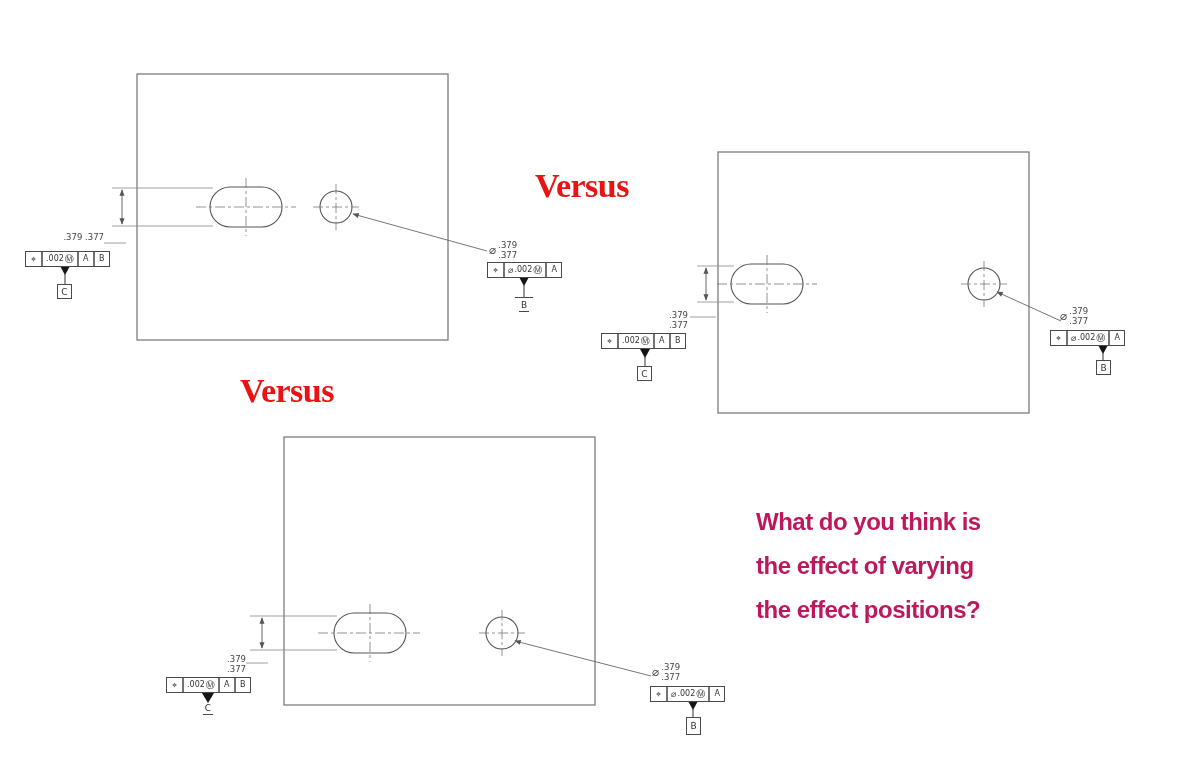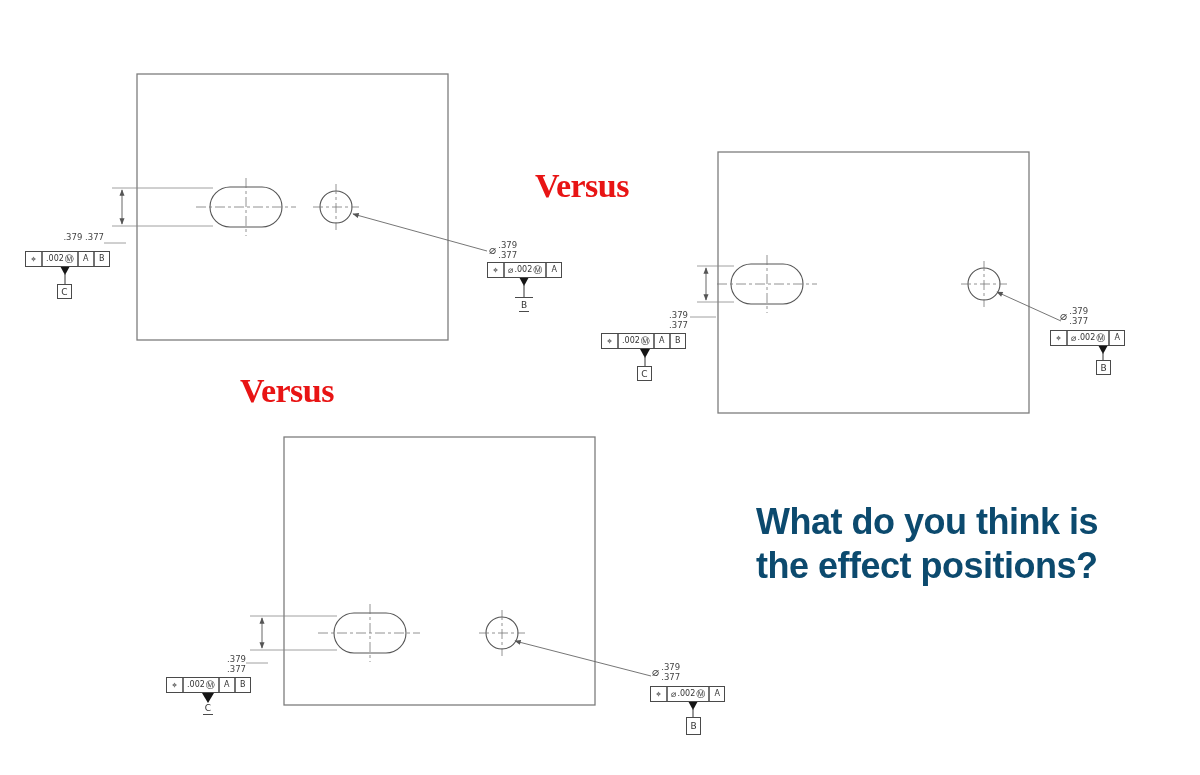--- a/index.html
+++ b/index.html
@@ -34,21 +34,21 @@
        align-items:center;justify-content:center;font-size:9px;color:#333;background:#fff;}
   .datum-line{position:absolute;width:18px;border-top:1px solid #4a4a4a;padding-top:2px;
        display:flex;justify-content:center;font-size:9px;color:#333;}
   .datum-line .letter{border-bottom:1px solid #4a4a4a;padding:0 2px 1px;}
   .datum-underline{position:absolute;width:18px;display:flex;justify-content:center;font-size:9px;color:#333;}
   .datum-underline .letter{border-bottom:1px solid #4a4a4a;padding:0 2px 1px;}
 
   .versus{position:absolute;font-family:Liberation Serif, serif;font-weight:bold;
        font-size:34px;color:#e81414;letter-spacing:-0.5px;margin-top:7px;}
   .question{position:absolute;font-family:"Liberation Sans",sans-serif;font-weight:bold;
-       font-size:36px;color:#0c4a6e;line-height:44px;letter-spacing:-0.5px;}
+       font-size:24px;color:#be185d;line-height:44px;letter-spacing:-0.5px;}
 </style>
 </head>
 <body>
 
 <div id="stage">
 
   <svg width="1200" height="775" viewBox="0 0 1200 775">
     <defs>
       <marker id="arw" viewBox="0 0 10 10" refX="9" refY="5" markerWidth="9" markerHeight="7" orient="auto-start-reverse">
         <path d="M0,1 L10,5 L0,9 z" fill="#555"></path>
@@ -213,16 +213,17 @@
       </span>
     <span class="cell letter-cell">A</span>
   </div>
   <div class="datum-box" style="left:686px;top:717px;height:16px;">B</div>
 
   <div class="versus" style="left:535px;top:160px;">Versus</div>
   <div class="versus" style="left:240px;top:365px;">Versus</div>
 
   <div class="question" style="left:756px;top:500px;width:400px;">
     <div>What do you think is</div>
+    <div>the effect of varying</div>
     <div>the effect positions?</div>
   </div>
 
 </div>
 
 </body></html>

